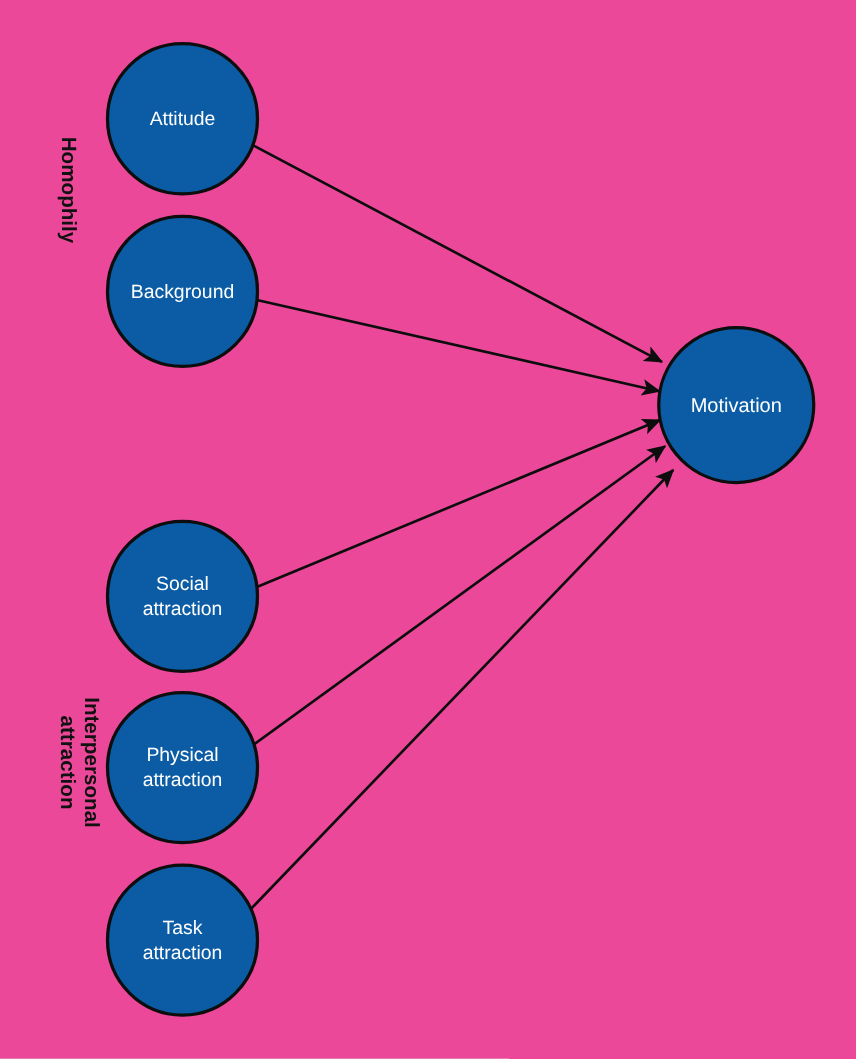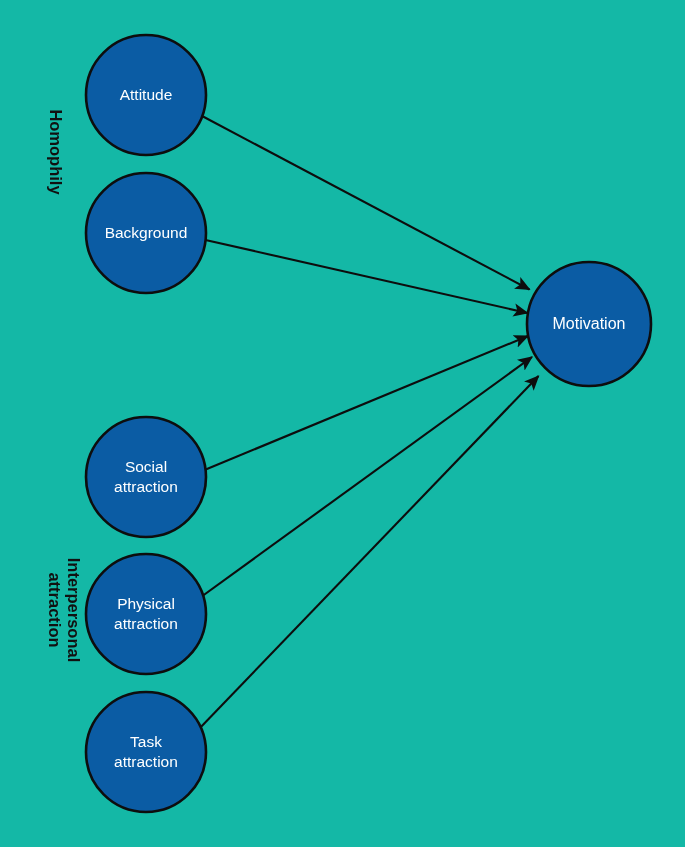--- a/index.html
+++ b/index.html
@@ -10,21 +10,21 @@
     width: 685px;
     height: 847px;
     background: #dce9f8;
     font-family: "Liberation Sans", sans-serif;
     overflow: hidden;
   }
   #diagram-root {
     position: relative;
     width: 685px;
     height: 847px;
-    background: #14b8a6;
+    background: #ec4899;
     text-align: center;
   }
   .diagram-svg {
     position: absolute;
     top: 0;
     left: 0;
     width: 685px;
     height: 847px;
     display: block;
   }

